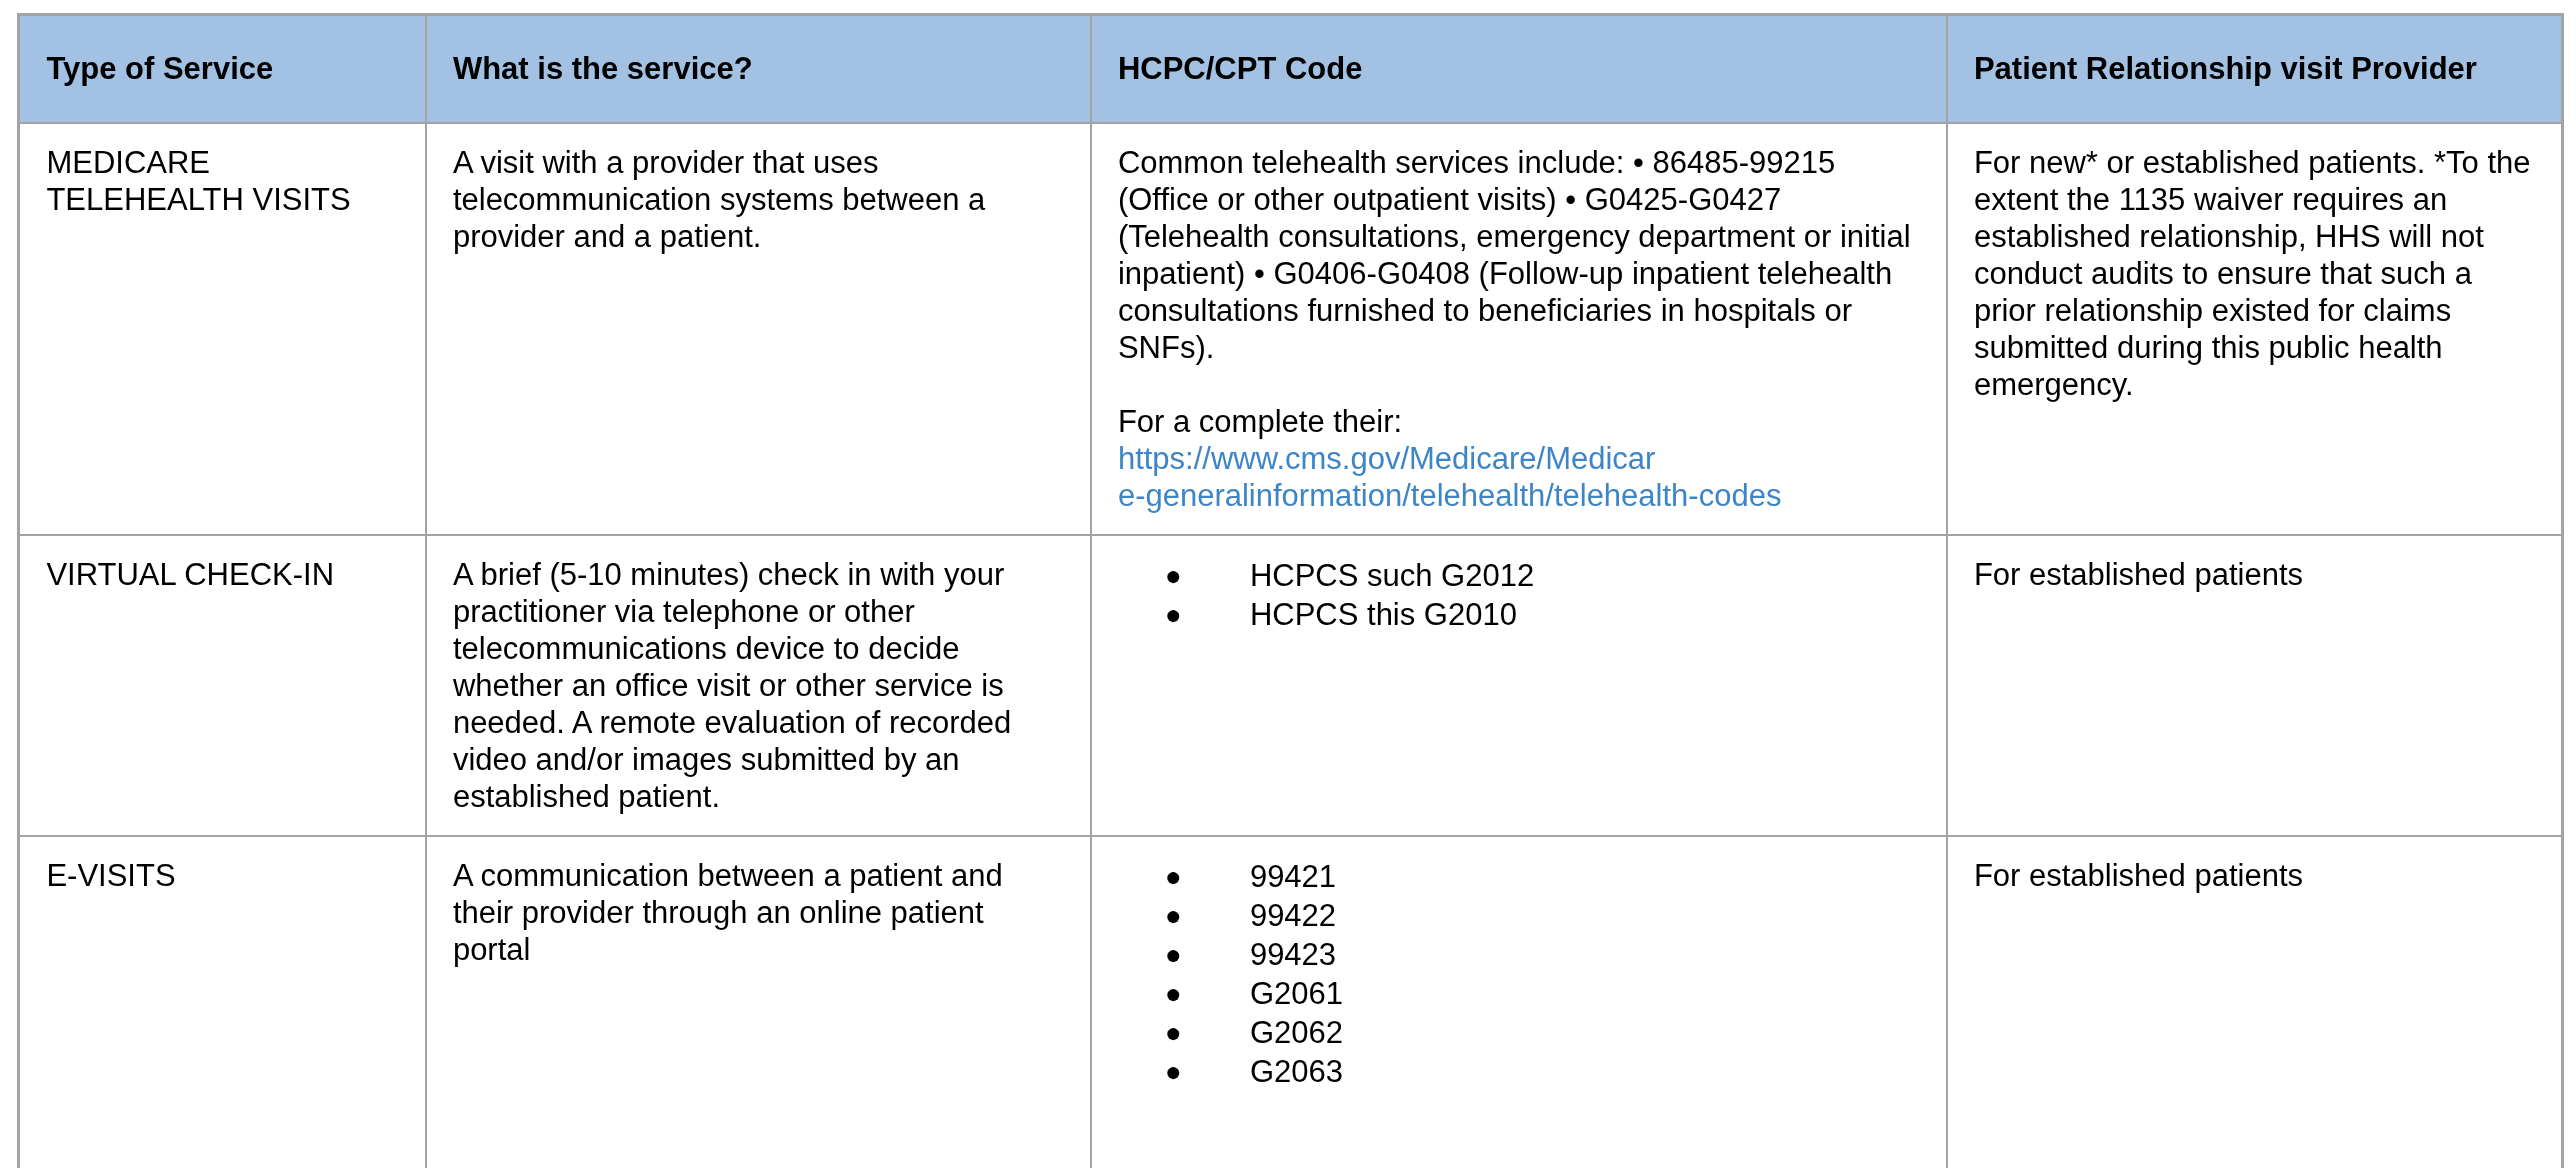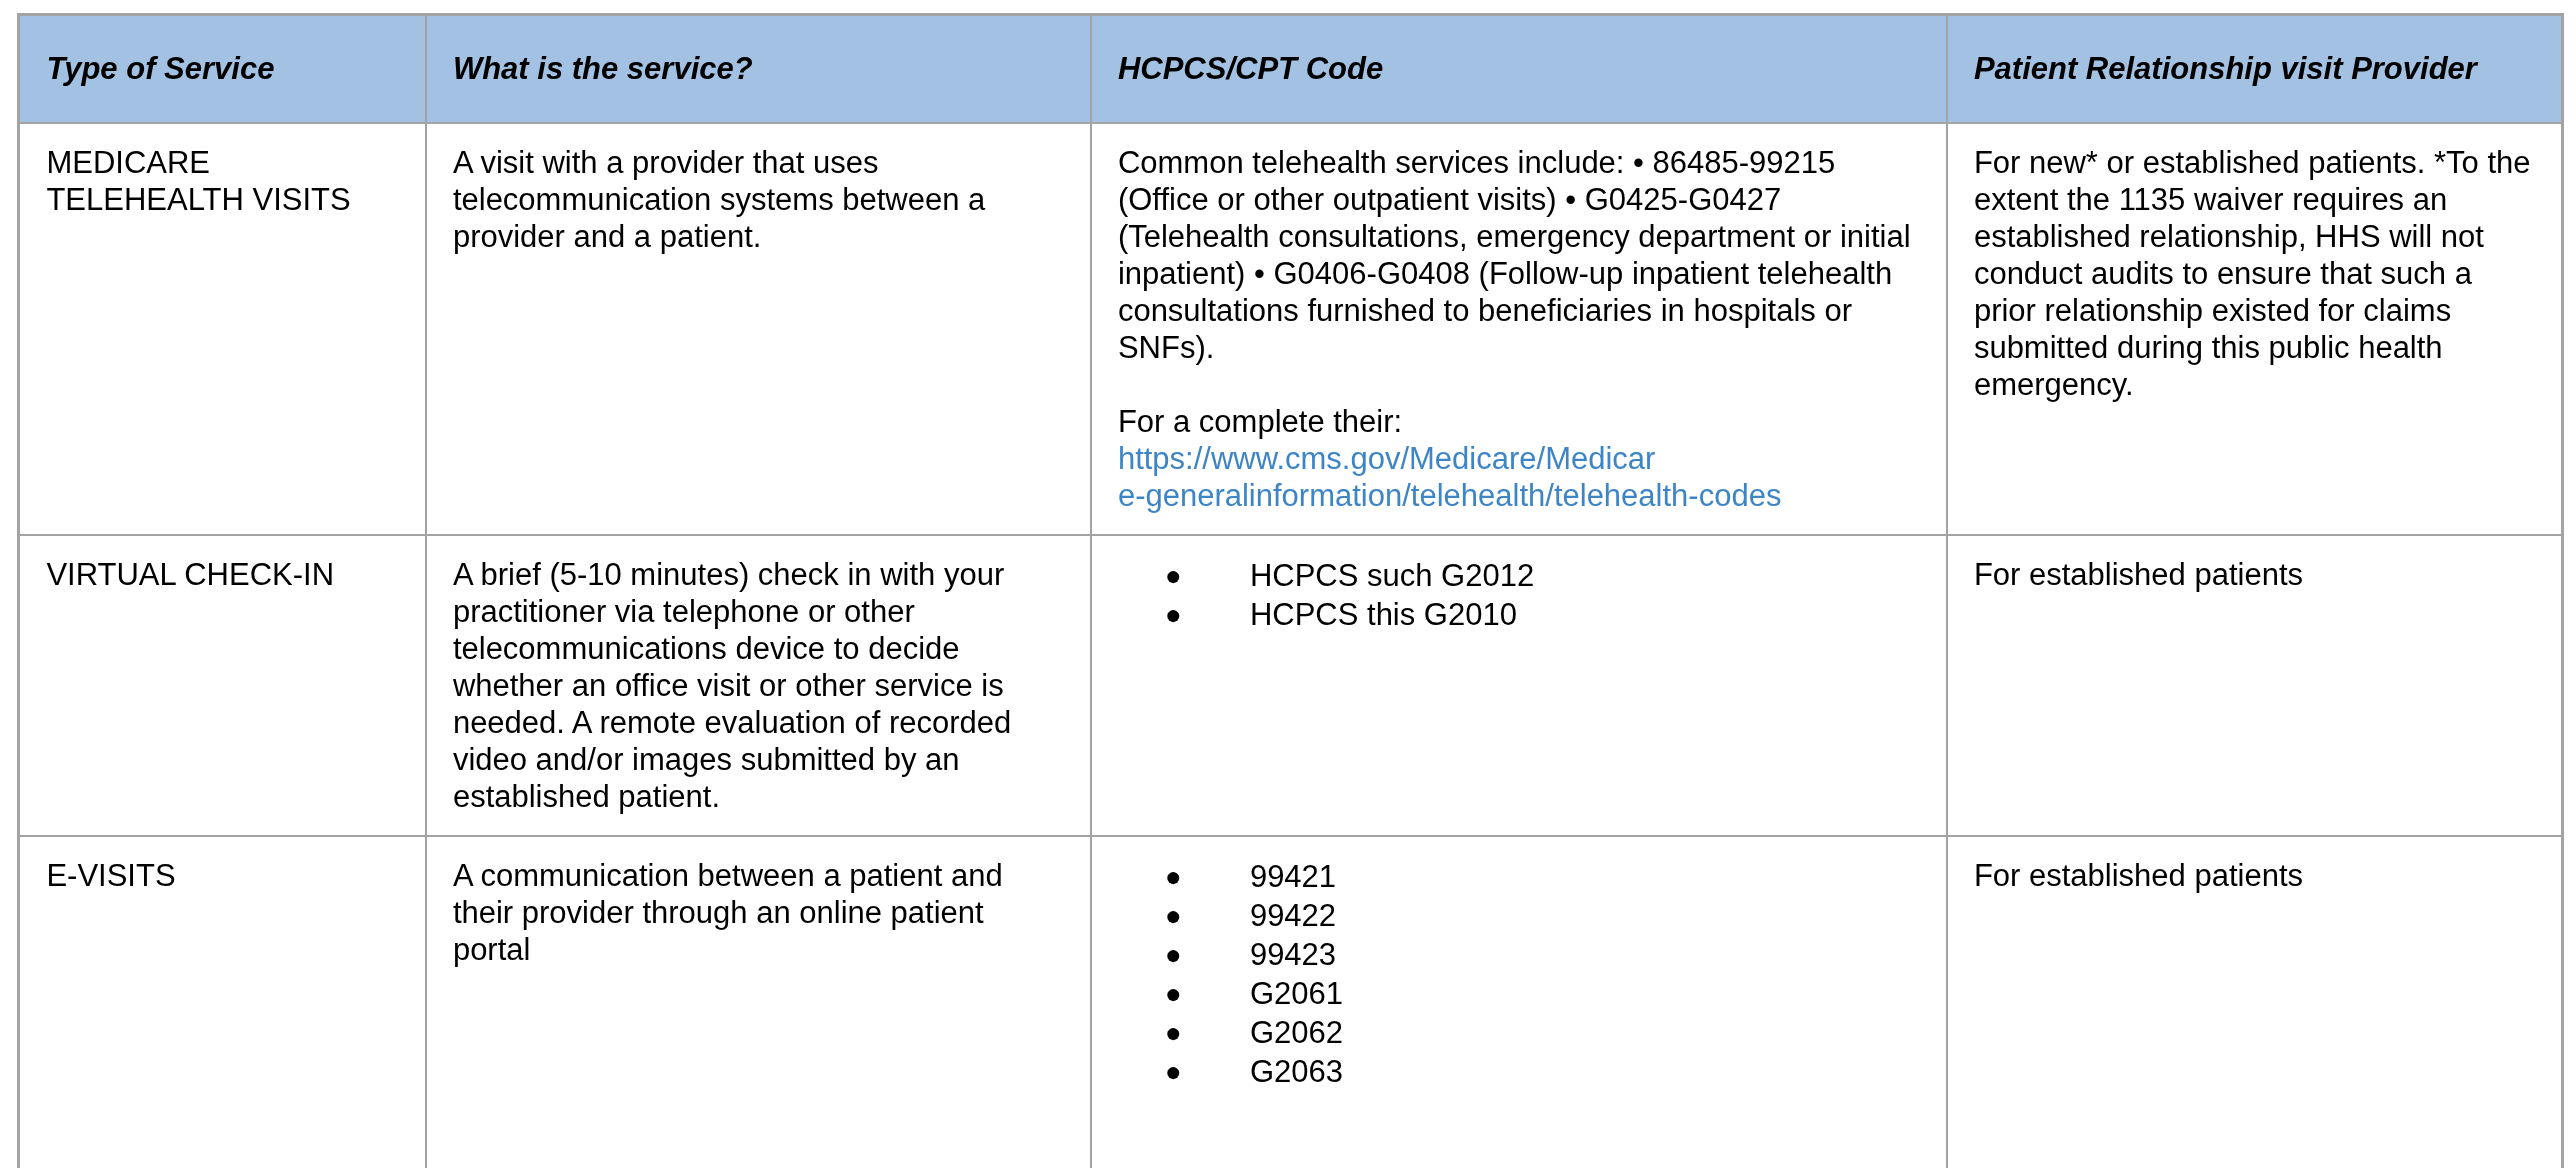--- a/index.html
+++ b/index.html
@@ -39,21 +39,20 @@
     vertical-align: top;
     box-sizing: border-box;
     overflow: hidden;
     word-wrap: break-word;
   }
   th {
     background: var(--header_bg, #a3c2e3);
     font-weight: bold;
     vertical-align: middle;
     height: 108px;
-    font-style: italic;
   }
   tr.row-1 { height: 332px; }
   tr.row-2 { height: 236px; }
   tr.row-3 { height: 354px; }
   .para { margin: 0; }
   .note { margin-top: 37px; }
   a.cms-link {
     color: var(--link, #3d85c6);
     text-decoration: none;
     cursor: pointer;
@@ -81,21 +80,21 @@
     <colgroup>
       <col class="c1">
         <col class="c2">
         <col class="c3">
         <col class="c4">
     </colgroup>
     <thead>
       <tr>
         <th>Type of Service</th>
         <th>What is the service?</th>
-        <th>HCPCS/CPT Code</th>
+        <th>HCPC/CPT Code</th>
         <th>Patient Relationship visit Provider</th>
       </tr>
     </thead>
     <tbody>
       <tr class="row-1">
         <td>
           <p class="para">MEDICARE TELEHEALTH VISITS</p>
         </td>
         <td>
           <p class="para">A visit with a provider that uses telecommunication systems between a provider and a patient.</p>

